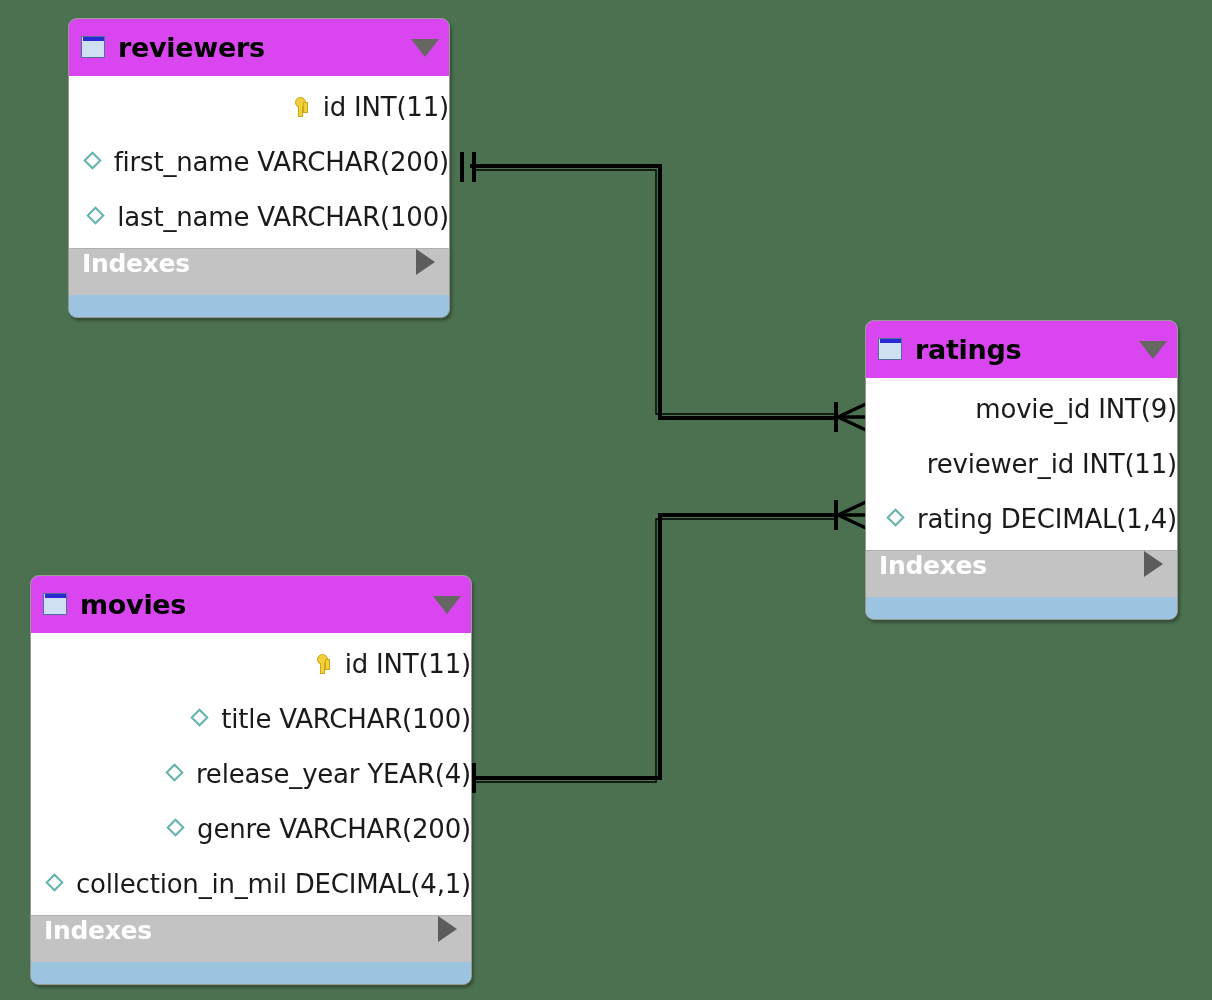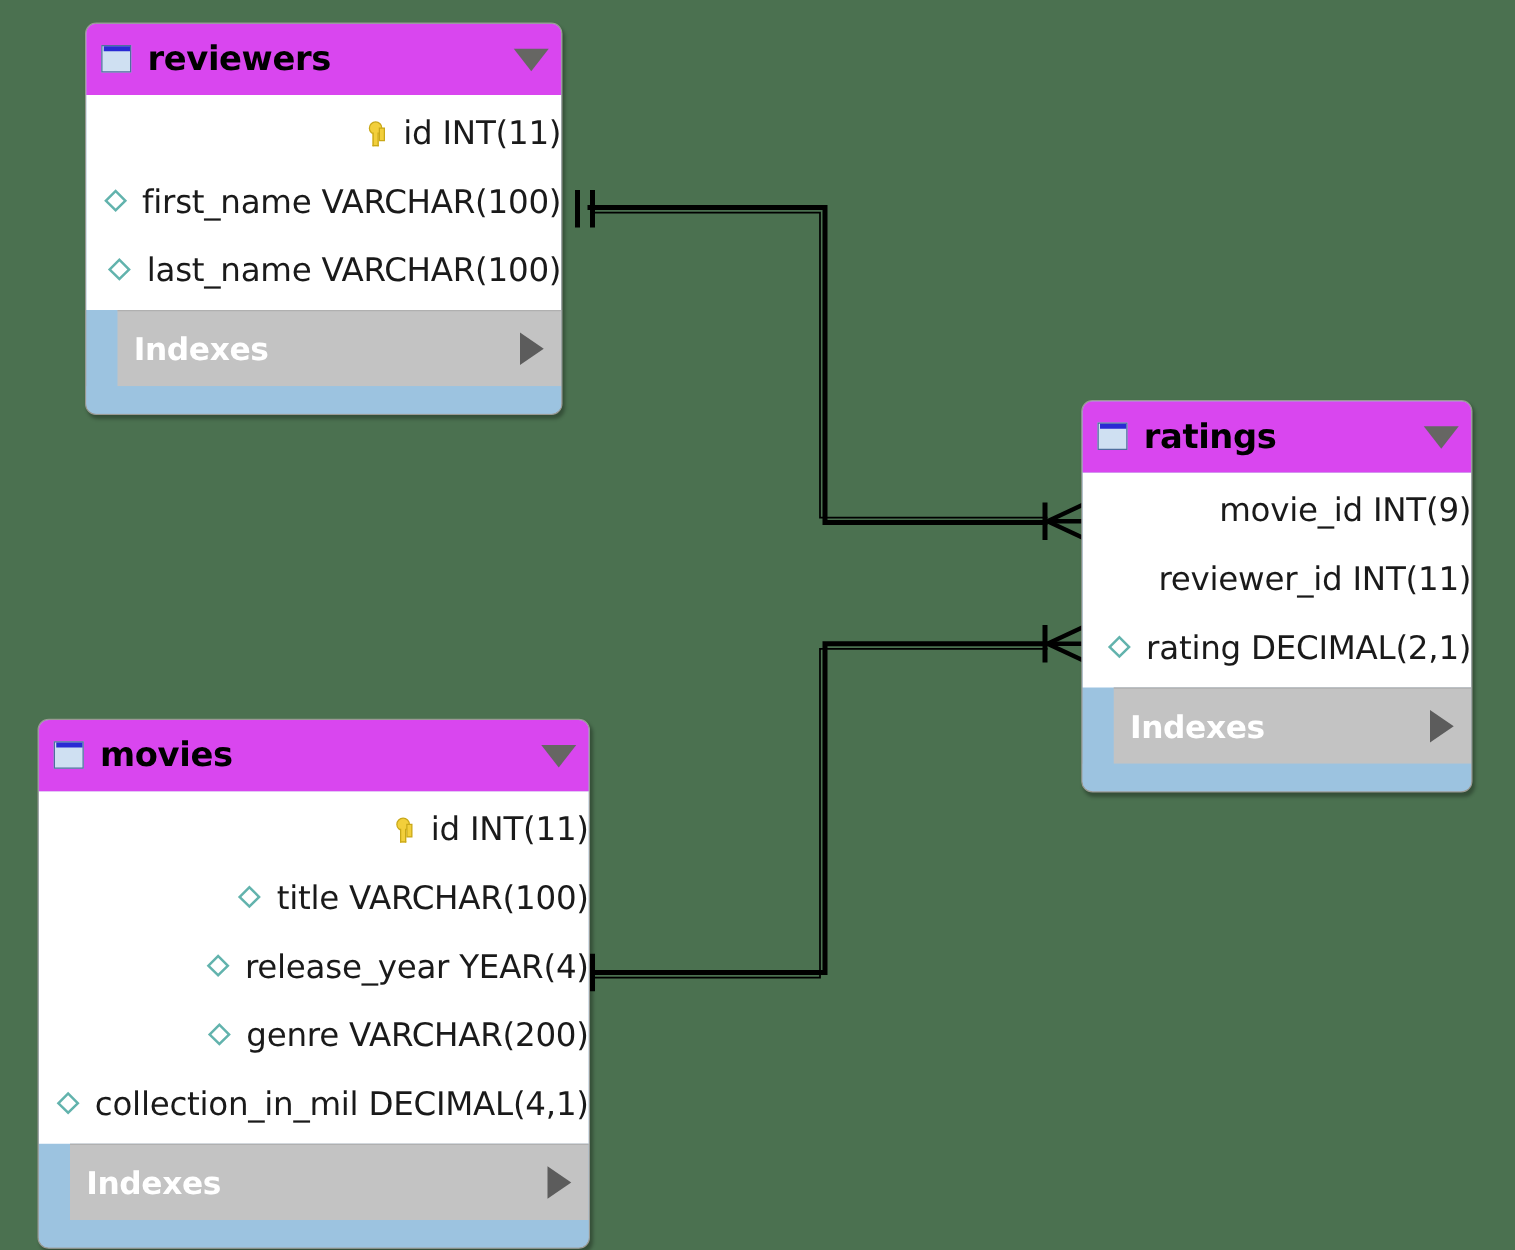--- a/index.html
+++ b/index.html
@@ -160,28 +160,27 @@
       16px 5px 0 -4.2px #7f9fc4,
        5px 9px 0 -4.2px #7f9fc4,
       11px 9px 0 -4.2px #7f9fc4,
       16px 9px 0 -4.2px #7f9fc4,
        5px 13px 0 -4.2px #7f9fc4,
       11px 13px 0 -4.2px #7f9fc4,
       16px 13px 0 -4.2px #7f9fc4;
   }
 
   .tbl-indexes {
-    height: 61px;
+    height: 47px;
     background: #c3c3c3;
     border-top: 1px solid #b0b0b0;
     display: flex;
-    align-items: center;
+    align-items: flex-start;
     padding: 0 14px 0 13px;
     box-sizing: border-box;
-    margin-left: 25px;
   }
   .idx-label {
     font-size: 25px;
     font-weight: bold;
     color: #ffffff;
     flex: 1 1 auto;
     letter-spacing: -0.3px;
   }
   .idx-caret {
     width: 0; height: 0;
@@ -243,21 +242,21 @@
       <span class="tbl-title">reviewers</span>
       <span class="hdr-caret"></span>
     </div>
     <div class="tbl-body">
       <div class="col-row">
         <span class="col-icon icon-key"></span>
         <span class="col-text">id INT(11)</span>
       </div>
       <div class="col-row">
         <span class="col-icon icon-diamond"></span>
-        <span class="col-text">first_name VARCHAR(100)</span>
+        <span class="col-text">first_name VARCHAR(200)</span>
       </div>
       <div class="col-row">
         <span class="col-icon icon-diamond"></span>
         <span class="col-text">last_name VARCHAR(100)</span>
       </div>
     </div>
     <div class="tbl-indexes">
       <span class="idx-label">Indexes</span>
       <span class="idx-caret"></span>
     </div>
@@ -274,21 +273,21 @@
       <div class="col-row">
         <span class="col-icon blank"></span>
         <span class="col-text">movie_id INT(9)</span>
       </div>
       <div class="col-row">
         <span class="col-icon blank"></span>
         <span class="col-text">reviewer_id INT(11)</span>
       </div>
       <div class="col-row">
         <span class="col-icon icon-diamond"></span>
-        <span class="col-text">rating DECIMAL(2,1)</span>
+        <span class="col-text">rating DECIMAL(1,4)</span>
       </div>
     </div>
     <div class="tbl-indexes">
       <span class="idx-label">Indexes</span>
       <span class="idx-caret"></span>
     </div>
     <div class="tbl-footer"></div>
   </div>
 
   <div class="erd-table" id="tbl-movies" style="left:30px; top:575px; width:442px;">

